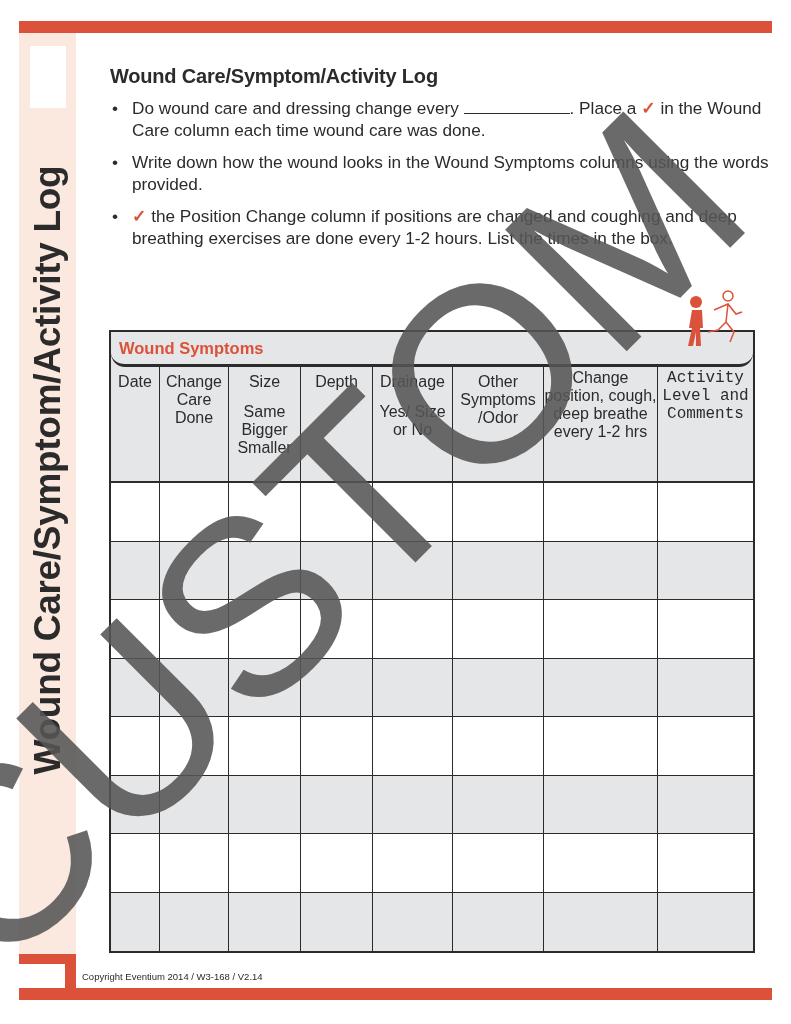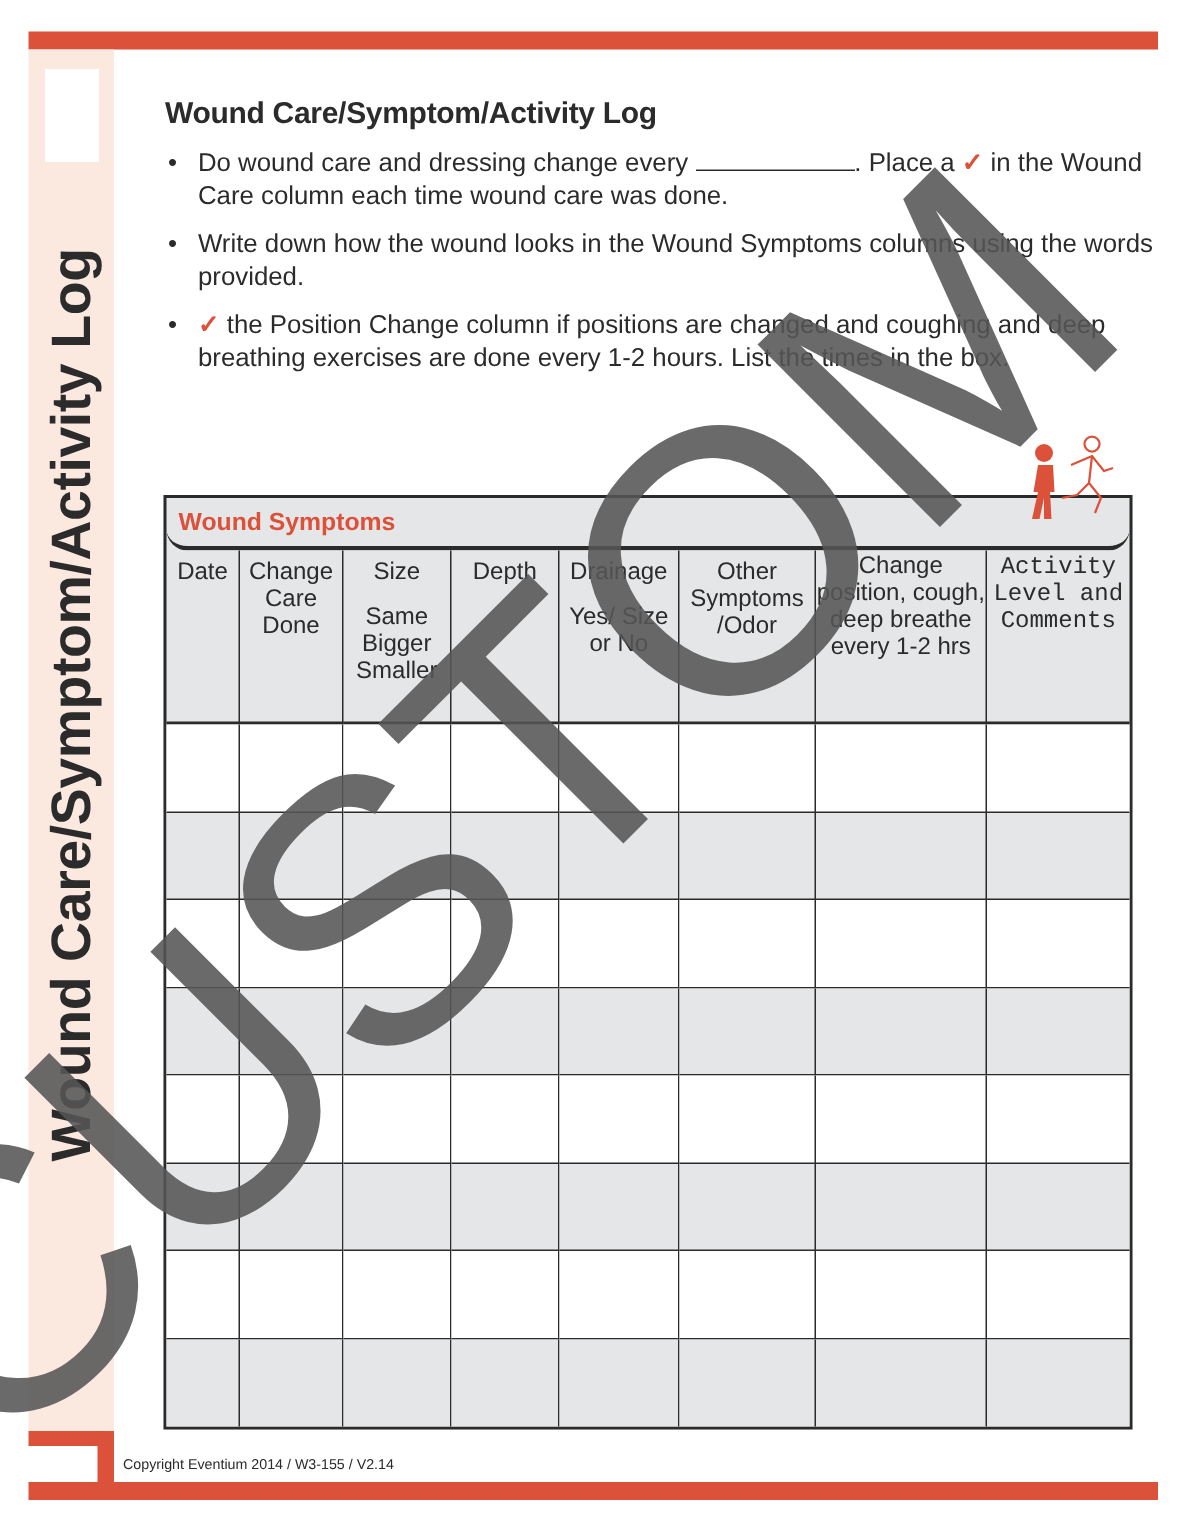--- a/index.html
+++ b/index.html
@@ -132,17 +132,17 @@
   <g fill="#dc5139">
     <circle cx="12" cy="14" r="6"></circle>
     <path d="M8 22 L18 22 L19 40 L16 40 L17 58 L12 58 L12 44 L9 58 L4 58 L8 40 L5 40 Z"></path>
   </g>
   <g fill="none" stroke="#dc5139" stroke-width="1.5">
     <circle cx="44" cy="8" r="5"></circle>
     <path d="M30 22 L44 16 L52 26 L58 24 M44 16 L42 34 L50 44 L46 54 M42 34 L34 42 L24 44"></path>
   </g>
 </svg>
 
-<div class="footer">Copyright Eventium 2014 / W3-155 / V2.14</div>
+<div class="footer">Copyright Eventium 2014 / W3-168 / V2.14</div>
 
 <svg class="watermark" viewBox="0 0 791 1024">
   <text x="0" y="0" transform="translate(378,600) rotate(-45)" text-anchor="middle" font-family="Liberation Sans, sans-serif" font-size="250" fill="#555555" fill-opacity="0.88" id="wm-text">CUSTOM</text>
 </svg>
 
 </body></html>

